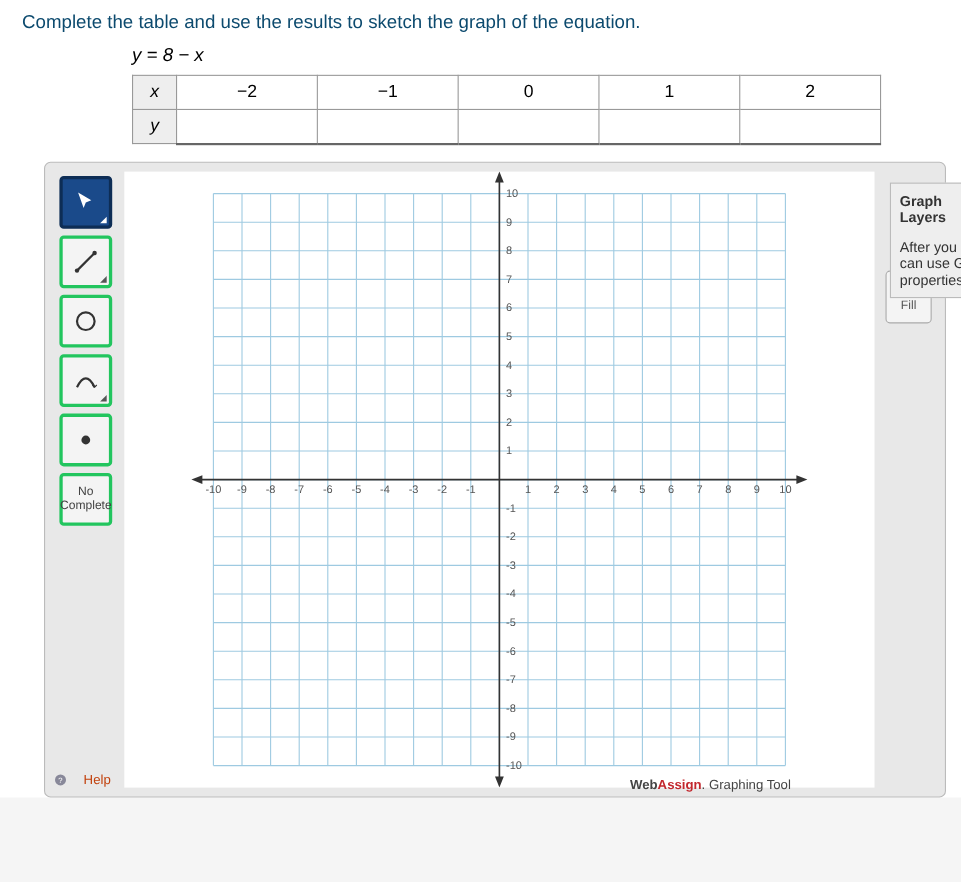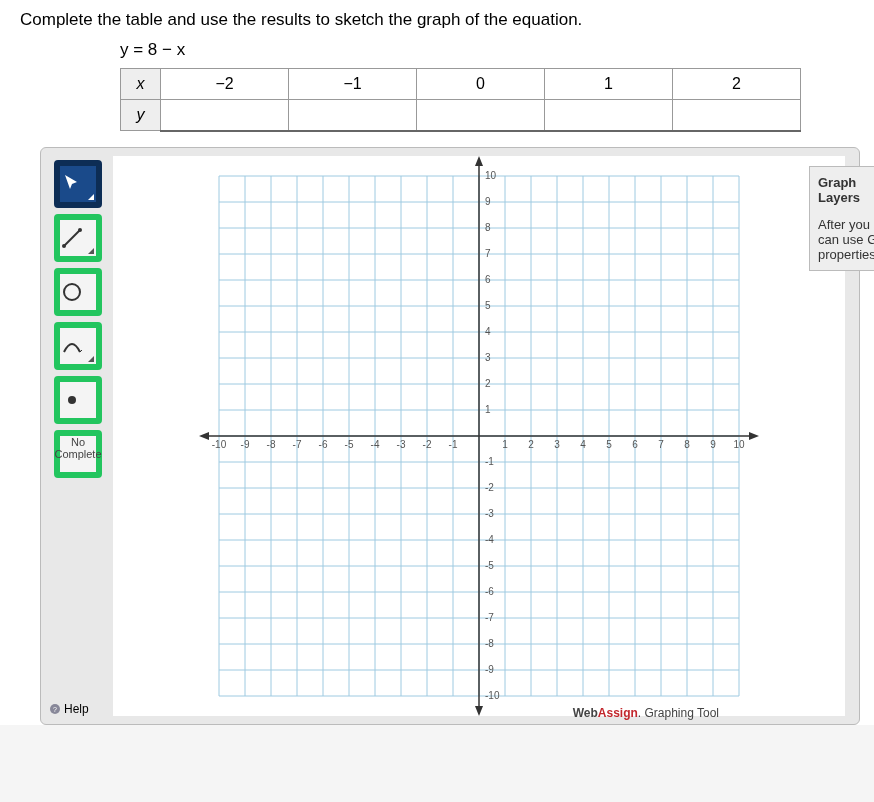--- a/index.html
+++ b/index.html
@@ -1,40 +1,40 @@
 <!DOCTYPE html>
 <html><head>
 <meta charset="utf-8">
 <style>
 * { box-sizing: border-box; margin: 0; padding: 0; }
 body { font-family: Arial, sans-serif; background: #f5f5f5; width: 874px; height: 802px; overflow: hidden; }
 .page { background: #fff; padding: 10px 20px 0 20px; }
-.instruction { font-size: 17px; color: #000000; margin-bottom: 10px; }
-.equation { font-size: 17px; margin-left: 100px; margin-bottom: 8px; }
+.instruction { font-size: 17px; color: #0c4a6e; margin-bottom: 10px; }
+.equation { font-size: 17px; font-style: italic; margin-left: 100px; margin-bottom: 8px; }
 .data-table { margin-left: 100px; border-collapse: collapse; margin-bottom: 15px; }
 .data-table td, .data-table th { border: 1px solid #999; padding: 6px 0; text-align: center; font-size: 16px; }
 .data-table .hdr { background: #eee; width: 40px; font-style: italic; }
 .data-table .cell { width: 128px; background: #fff; }
 .data-table .blank { border-bottom: 2px solid #666; }
 
 .grapher { display: flex; background: #e8e8e8; border: 1px solid #bbb; border-radius: 6px; padding: 8px; margin-left: 20px; width: 820px; position: relative; }
 .toolbar { width: 58px; display: flex; flex-direction: column; gap: 6px; align-items: center; padding-top: 4px; }
-.tool { width: 48px; height: 48px; border: 6px solid #22c55e; border-radius: 4px; background: #f4f4f4; display: flex; align-items: center; justify-content: flex-start; cursor: pointer; font-size: 11px; color: #444; position: relative; }
+.tool { width: 48px; height: 48px; border: 3px solid #22c55e; border-radius: 4px; background: #f4f4f4; display: flex; align-items: center; justify-content: center; cursor: pointer; font-size: 11px; color: #444; position: relative; }
 .tool.active { background: #1a4a8a; color: #fff; border-color: #0d2d55; }
 .tool .corner { position: absolute; right: 2px; bottom: 2px; width: 0; height: 0; border-left: 6px solid transparent; border-bottom: 6px solid #555; }
 .tool.active .corner { border-bottom-color: #fff; }
 .tool svg { width: 24px; height: 24px; }
 .canvas-wrap { flex: 1; background: #fff; margin: 0 6px; position: relative; height: 560px; }
 .sidebar-right { width: 50px; display: flex; flex-direction: column; align-items: center; padding-top: 90px; }
 .fill-btn { width: 42px; height: 48px; background: #f4f4f4; border: 1px solid #aaa; border-radius: 4px; font-size: 11px; color: #555; display: flex; flex-direction: column; align-items: center; justify-content: center; cursor: pointer; }
 .layers-panel { position: absolute; right: -50px; top: 18px; width: 100px; background: #eee; border: 1px solid #bbb; padding: 8px; font-size: 13px; color: #333; overflow: hidden; }
 .layers-panel .title { font-weight: bold; margin-bottom: 12px; }
 .footer { position: absolute; bottom: 4px; right: 140px; font-size: 12px; color: #444; }
 .footer b .a { color: #c2272d; }
-.help { position: absolute; left: 8px; bottom: 8px; font-size: 12px; color: #000000; cursor: pointer; display: flex; align-items: center; gap: 3px; }
+.help { position: absolute; left: 8px; bottom: 8px; font-size: 12px; color: #c2410c; cursor: pointer; display: flex; align-items: center; gap: 15px; }
 
 .grid-svg { width: 100%; height: 100%; }
 .grid-line { stroke: #9ecae1; stroke-width: 1; }
 .axis-line { stroke: #333; stroke-width: 1.5; }
 .tick-label { font-size: 10px; fill: #555; font-family: Arial; }
 .arrow { fill: #333; }
 </style>
 </head>
 <body>
 
@@ -192,20 +192,28 @@
             <text x="286" y="153" class="tick-label" text-anchor="start">5</text>
             <text x="286" y="127" class="tick-label" text-anchor="start">6</text>
             <text x="286" y="101" class="tick-label" text-anchor="start">7</text>
             <text x="286" y="75" class="tick-label" text-anchor="start">8</text>
             <text x="286" y="49" class="tick-label" text-anchor="start">9</text>
             <text x="286" y="23" class="tick-label" text-anchor="start">10</text>
           </g>
       </svg>
     </div>
 
+    <div class="sidebar-right">
+      <div class="fill-btn">
+        <svg width="16" height="16" viewBox="0 0 24 24">
+            <path d="M12 3 L20 11 L12 19 L4 11 Z" fill="#888"></path>
+          </svg>
+        <span>Fill</span>
+      </div>
+    </div>
 
     <div class="layers-panel">
       <div class="title">Graph Layers</div>
       <div>After you add</div>
       <div>can use Grap</div>
       <div>properties.</div>
     </div>
 
     <div class="help">
       <svg width="12" height="12" viewBox="0 0 24 24">

